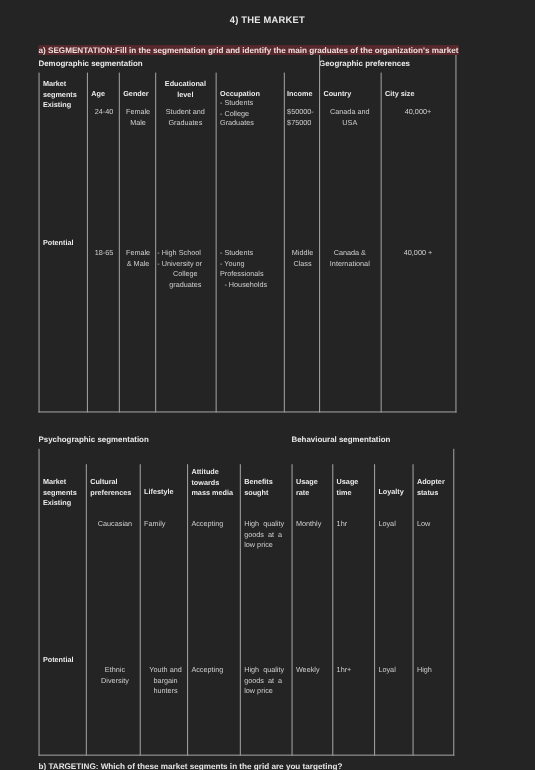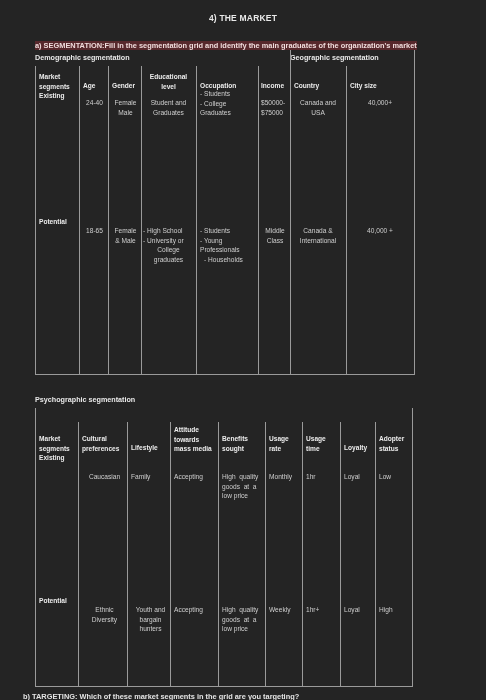--- a/index.html
+++ b/index.html
@@ -44,21 +44,21 @@
     white-space: nowrap;
   }
   .prompt-a .hl {
     background: #57282c;
     color: #f0dcdc;
   }
 
   .prompt-b {
     position: absolute;
     top: 692px;
-    left: 23px;
+    left: 35px;
     font-size: 7.4px;
     font-weight: bold;
     color: #e4e4e4;
     white-space: nowrap;
     text-align: center;
   }
 
   
   .tbl {
     position: absolute;
@@ -114,21 +114,21 @@
 <div class="page">
 
   <div class="doc-title">4) THE MARKET</div>
 
   <div class="prompt-a"><span class="hl">a) SEGMENTATION:Fill in the segmentation grid and identify the main graduates of the organization's market</span></div>
 
   <div class="tbl" id="t1" style="left:35px; top:50px; width:380px; height:325px;">
 
     <div class="grp-row">
       <div class="grp" style="left:0px; width:255px;">Demographic segmentation</div>
-      <div class="grp" style="left:255px; width:124px;">Geographic segmentation</div>
+      <div class="grp" style="left:255px; width:124px;">Geographic preferences</div>
     </div>
 
     <div class="vline" style="left:0px;   top:16px; height:309px;"></div>
     <div class="vline" style="left:44px;  top:16px; height:309px;"></div>
     <div class="vline" style="left:73px;  top:16px; height:309px;"></div>
     <div class="vline" style="left:106px; top:16px; height:309px;"></div>
     <div class="vline" style="left:161px; top:16px; height:309px;"></div>
     <div class="vline" style="left:223px; top:16px; height:309px;"></div>
     <div class="vline" style="left:255px; top:0px;  height:325px;"></div>
     <div class="vline" style="left:311px; top:16px; height:309px;"></div>
@@ -164,20 +164,21 @@
     <div class="cell lft" style="left:165px; top:176px; width:56px;">- Students<br>- Young<br>Professionals<br><span style="margin-left:4px">- Households</span></div>
     <div class="cell ctr" style="left:225px; top:176px; width:30px;">Middle<br>Class</div>
     <div class="cell ctr" style="left:257px; top:176px; width:52px;">Canada &amp;<br>International</div>
     <div class="cell ctr" style="left:313px; top:176px; width:64px;">40,000 +</div>
   </div>
 
   <div class="tbl" id="t2" style="left:35px; top:392px; width:380px; height:295px;text-decoration:underline;">
 
     <div class="grp-row">
       <div class="grp" style="left:0px; width:230px;">Psychographic segmentation</div>
+      <div class="grp" style="left:230px; width:149px;">Behavioural segmentation</div>
     </div>
 
     <div class="vline" style="left:0px;   top:16px; height:279px;"></div>
     <div class="vline" style="left:43px;  top:30px; height:265px;"></div>
     <div class="vline" style="left:92px;  top:30px; height:265px;"></div>
     <div class="vline" style="left:135px; top:30px; height:265px;"></div>
     <div class="vline" style="left:183px; top:30px; height:265px;"></div>
     <div class="vline" style="left:230px; top:30px; height:265px;"></div>
     <div class="vline" style="left:267px; top:30px; height:265px;"></div>
     <div class="vline" style="left:305px; top:30px; height:265px;"></div>

